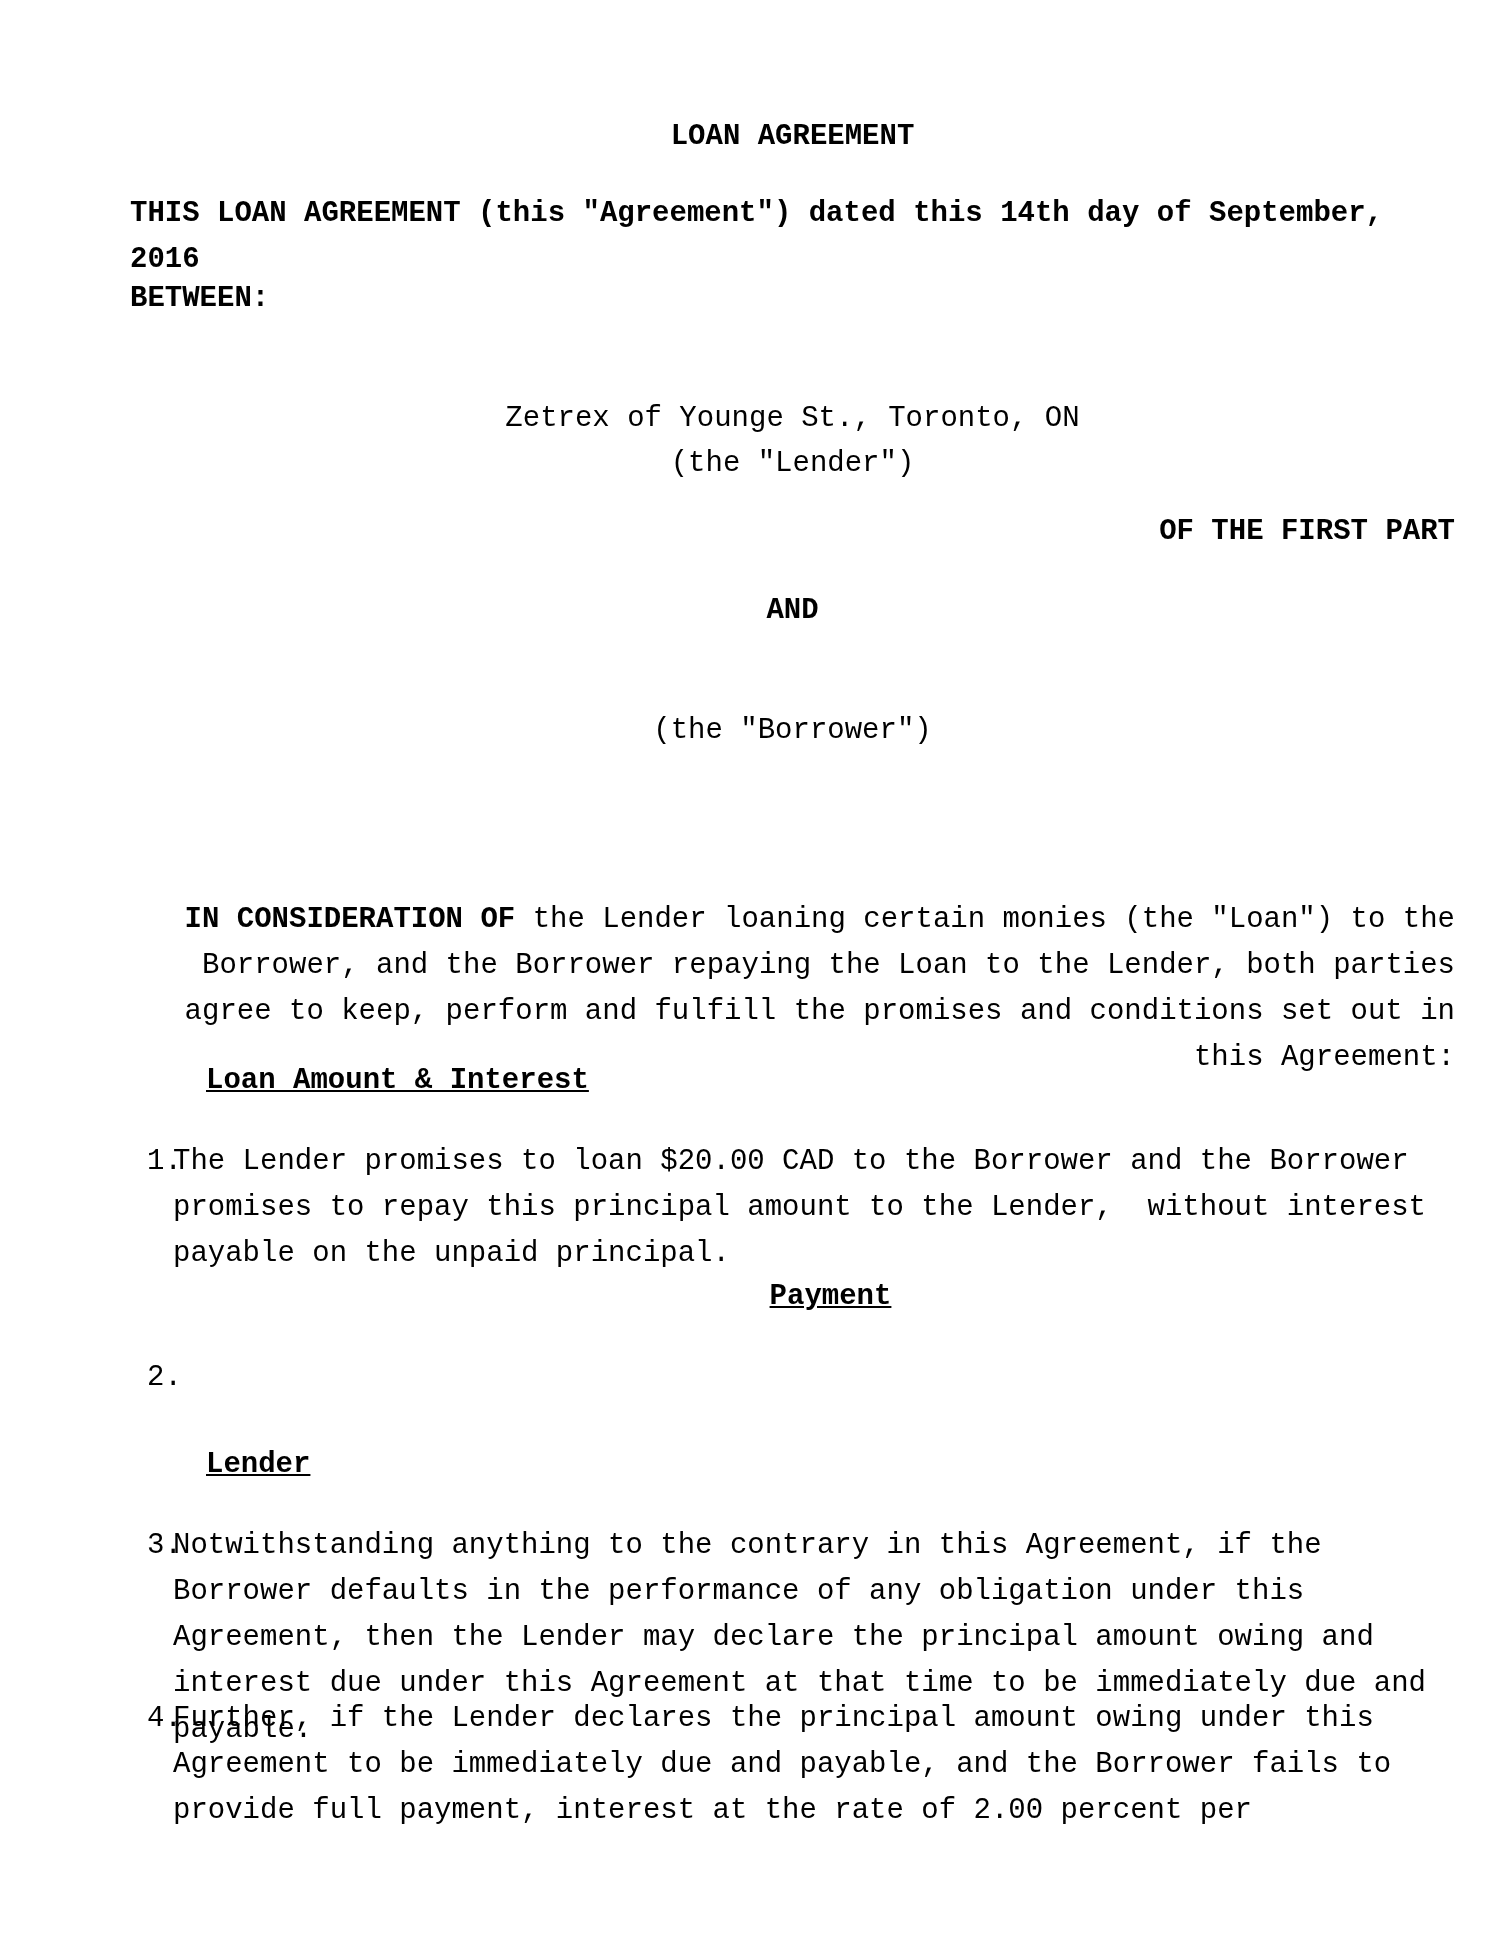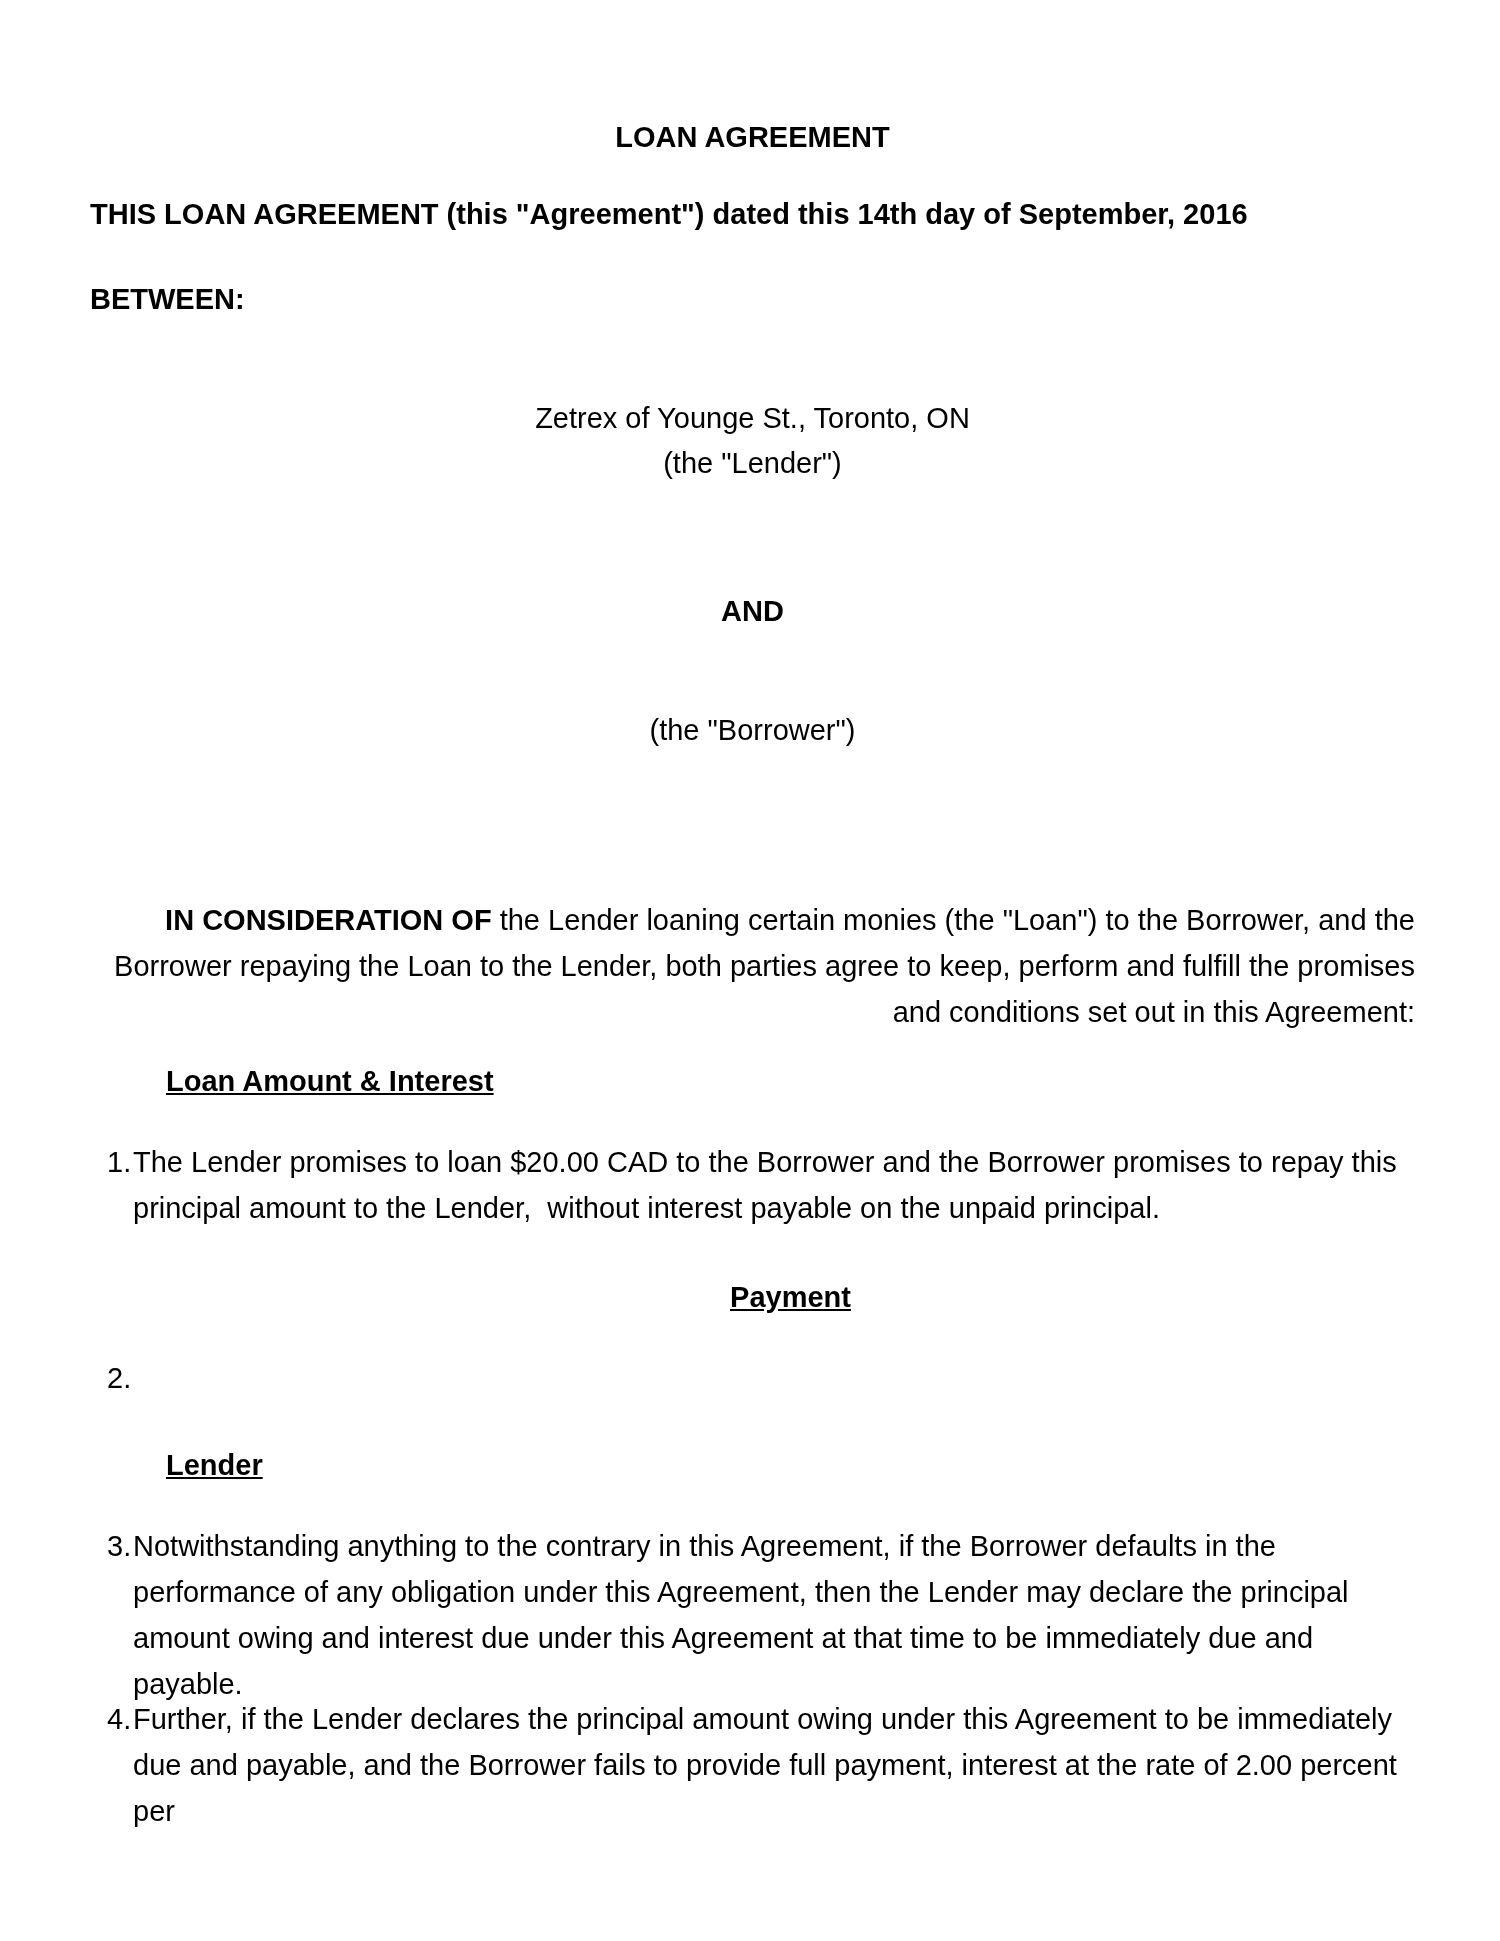--- a/index.html
+++ b/index.html
@@ -1,24 +1,25 @@
 <!DOCTYPE html>
 <html><head>
 <meta charset="utf-8">
 <style>
   html, body { margin: 0; padding: 0; background: #ffffff; }
   .page {
     position: relative;
     width: 1416px;
     height: 1941px;
     background: #ffffff;
-    font-family: Liberation Sans, sans-serif;
+    font-family: Liberation Mono, monospace;
     font-size: 29px;
     color: #000000;
     overflow: hidden;
+    margin-left: 40px;
   }
   .blk { position: absolute; left: 90px; width: 1325px; line-height: 46px; }
   .center { text-align: center; }
   .right { text-align: right; }
   .bold { font-weight: bold; }
   .pre { white-space: pre-wrap; }
   .party-block { line-height: 45px; }
   .doc-title { top: 114px; }
   .intro-line { top: 191px; }
   .between-label { top: 276px; }
@@ -61,20 +62,21 @@
 
   <div class="blk bold intro-line">THIS LOAN AGREEMENT (this "Agreement") dated this 14th day of September, 2016</div>
 
   <div class="blk center party-block lender-block">
     <div>Zetrex of Younge St., Toronto, ON</div>
     <div>(the "Lender")</div>
   </div>
 
   <div class="blk bold between-label">BETWEEN:</div>
 
+  <div class="blk right bold first-part">OF THE FIRST PART</div>
 
   <div class="blk center bold and-label">AND</div>
 
   <div class="blk center party-block borrower-block">
     <div>(the "Borrower")</div>
   </div>
 
 
   <div class="blk consideration">
     <span class="bold">IN CONSIDERATION OF</span><span class="pre"> the Lender loaning certain monies (the "Loan") to the Borrower, and the Borrower repaying the Loan to the Lender, both parties agree to keep, perform and fulfill the promises and conditions set out in this Agreement:</span>

